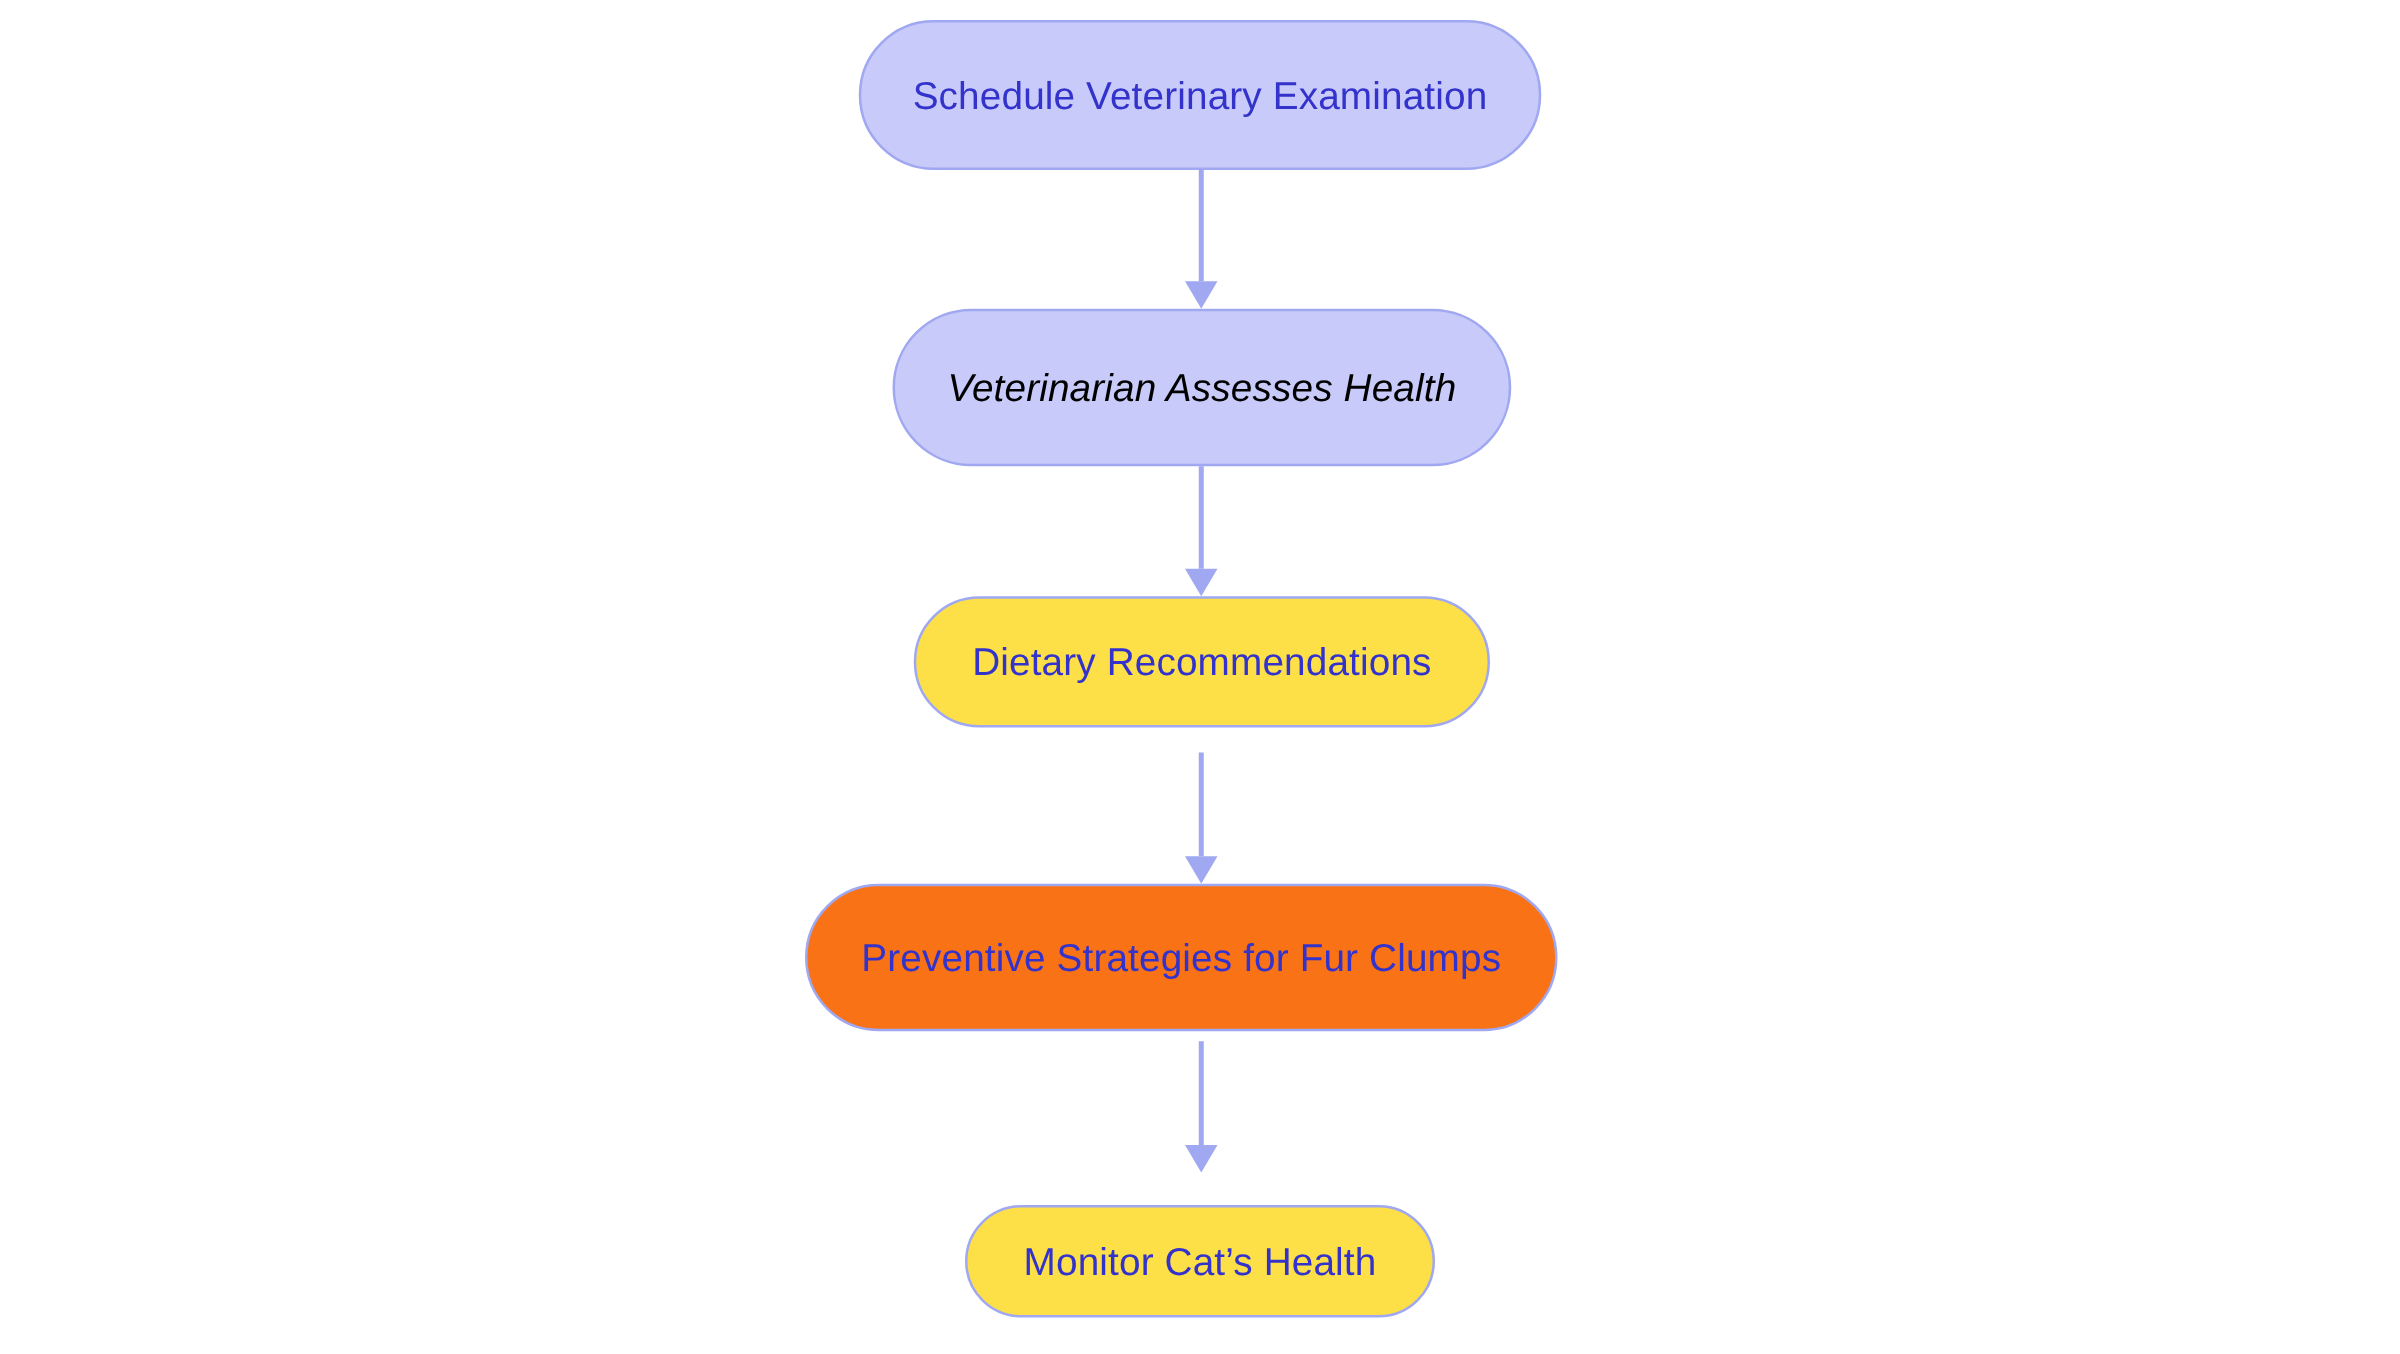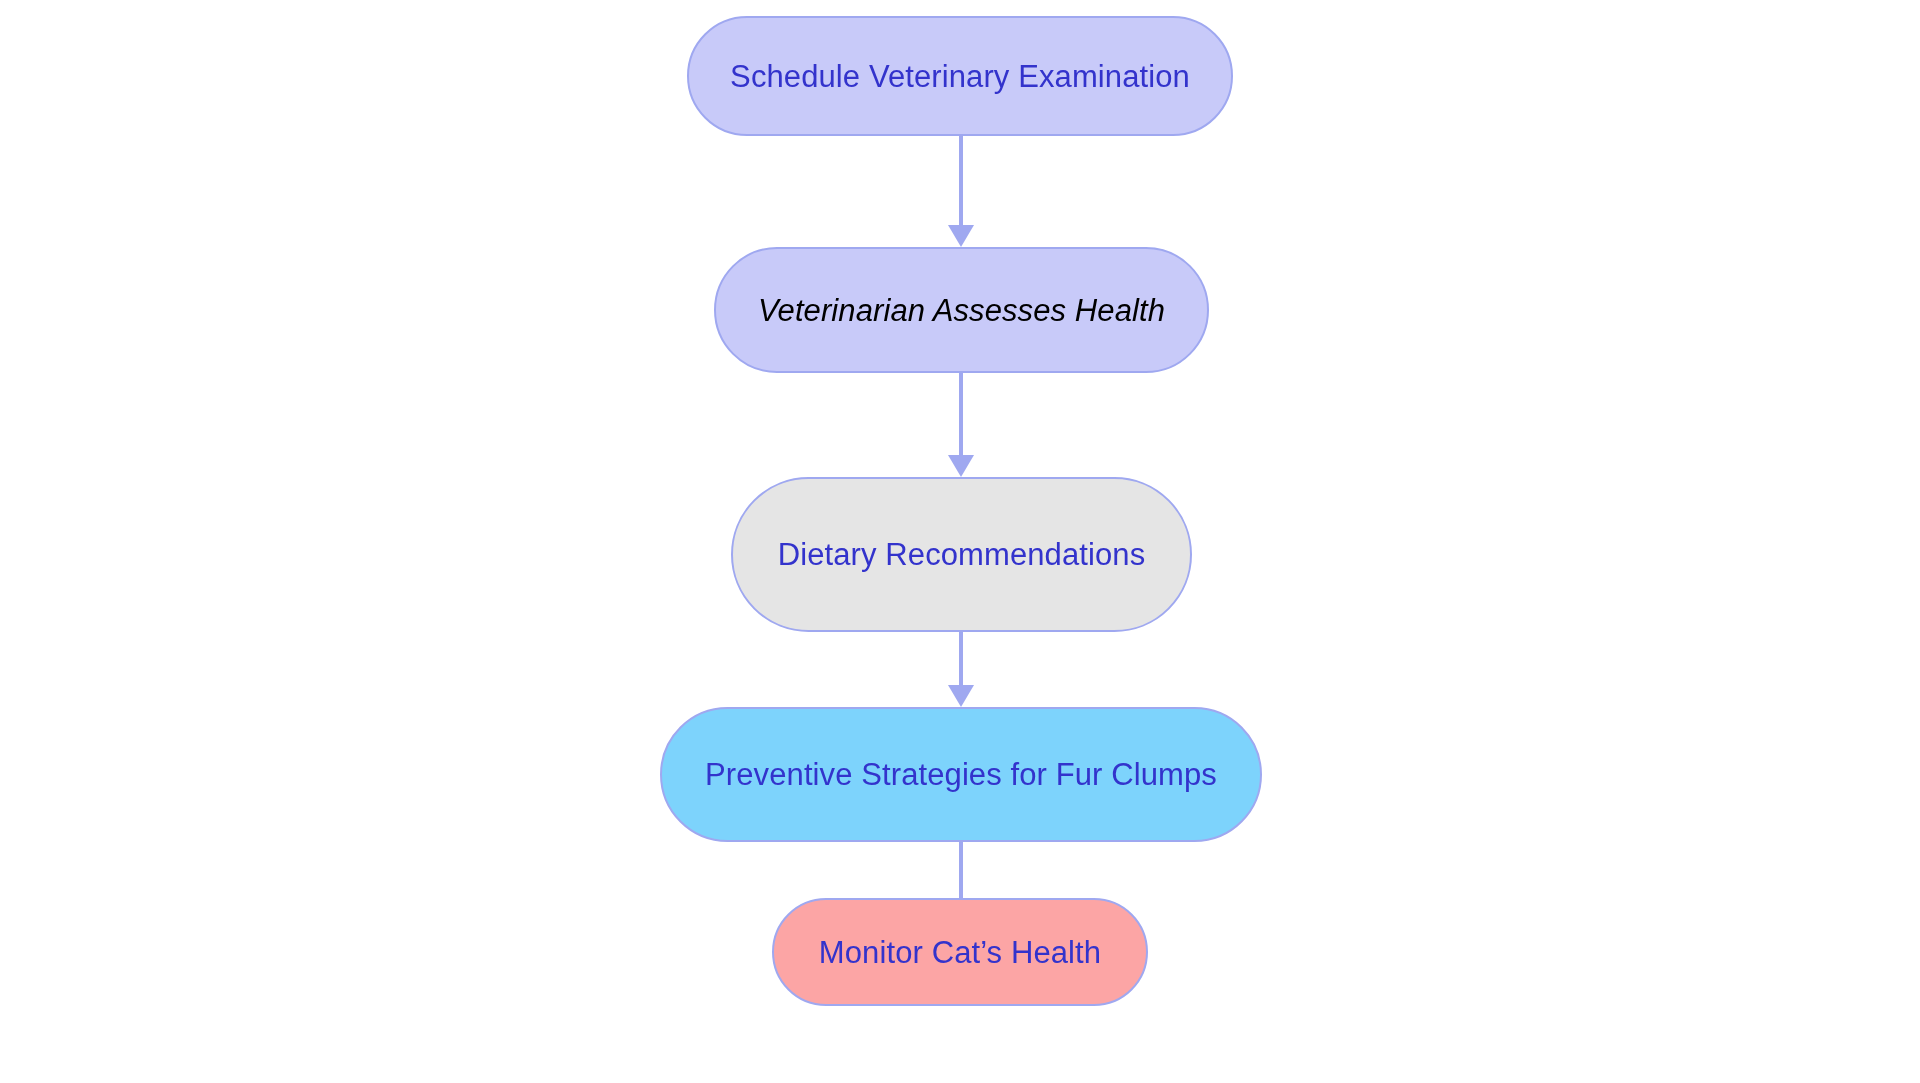--- a/index.html
+++ b/index.html
@@ -93,26 +93,26 @@
     </div>
 
     <div class="node" style="left: 687px; top: 16px; width: 546px; height: 120px; background: rgb(200, 202, 249); border-color: rgb(159, 168, 240);">
       <span class="node-label" style="color: rgb(51, 51, 204);">Schedule Veterinary Examination</span>
     </div>
 
     <div class="node" style="left: 714px; top: 247px; width: 495px; height: 126px; background: rgb(200, 202, 249); border-color: rgb(159, 168, 240);">
       <span class="node-label" style="color: #000000; font-style: italic;">Veterinarian Assesses Health</span>
     </div>
 
-    <div class="node" style="left: 731px; top: 477px; width: 461px; height: 155px; background: #e5e5e5; border-color: rgb(159, 168, 240);">
+    <div class="node" style="left: 731px; top: 477px; width: 461px; height: 105px; background: #fde047; border-color: rgb(159, 168, 240);">
       <span class="node-label" style="color: rgb(51, 51, 204);">Dietary Recommendations</span>
     </div>
 
-    <div class="node" style="left: 660px; top: 707px; width: 602px; height: 135px; background: #7dd3fc; border-color: rgb(159, 168, 240);">
+    <div class="node" style="left: 644px; top: 707px; width: 602px; height: 118px; background: #f97316; border-color: rgb(159, 168, 240);">
       <span class="node-label" style="color: rgb(51, 51, 204);">Preventive Strategies for Fur Clumps</span>
     </div>
 
-    <div class="node" style="left: 772px; top: 898px; width: 376px; height: 108px; background: #fca5a5; border-color: rgb(159, 168, 240);">
+    <div class="node" style="left: 772px; top: 964px; width: 376px; height: 90px; background: #fde047; border-color: rgb(159, 168, 240);">
       <span class="node-label" style="color: rgb(51, 51, 204);">Monitor Cat’s Health</span>
     </div>
 
   </div>
 </div>
 
 </body></html>

